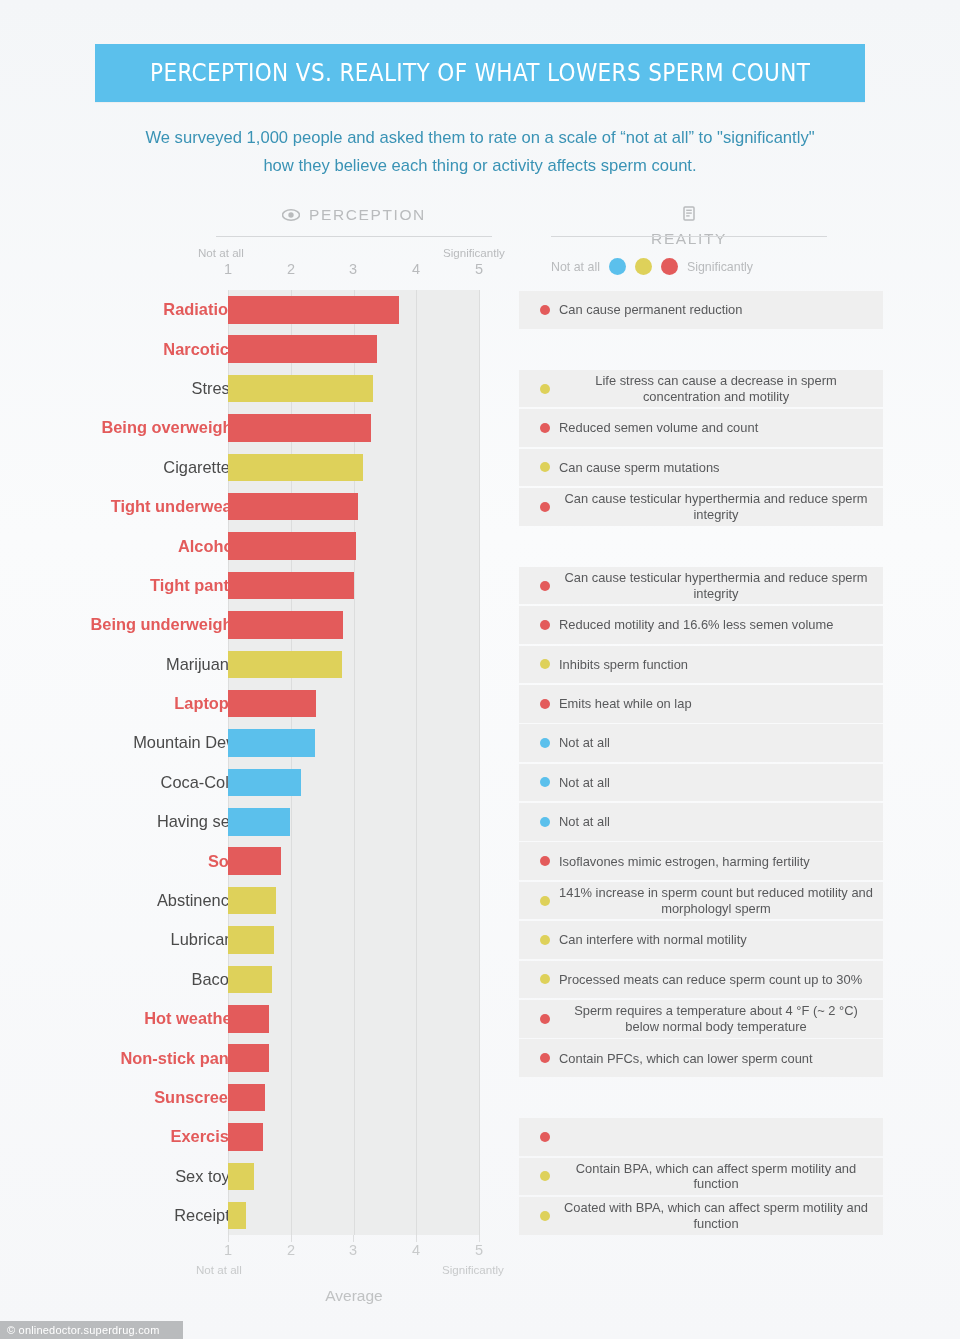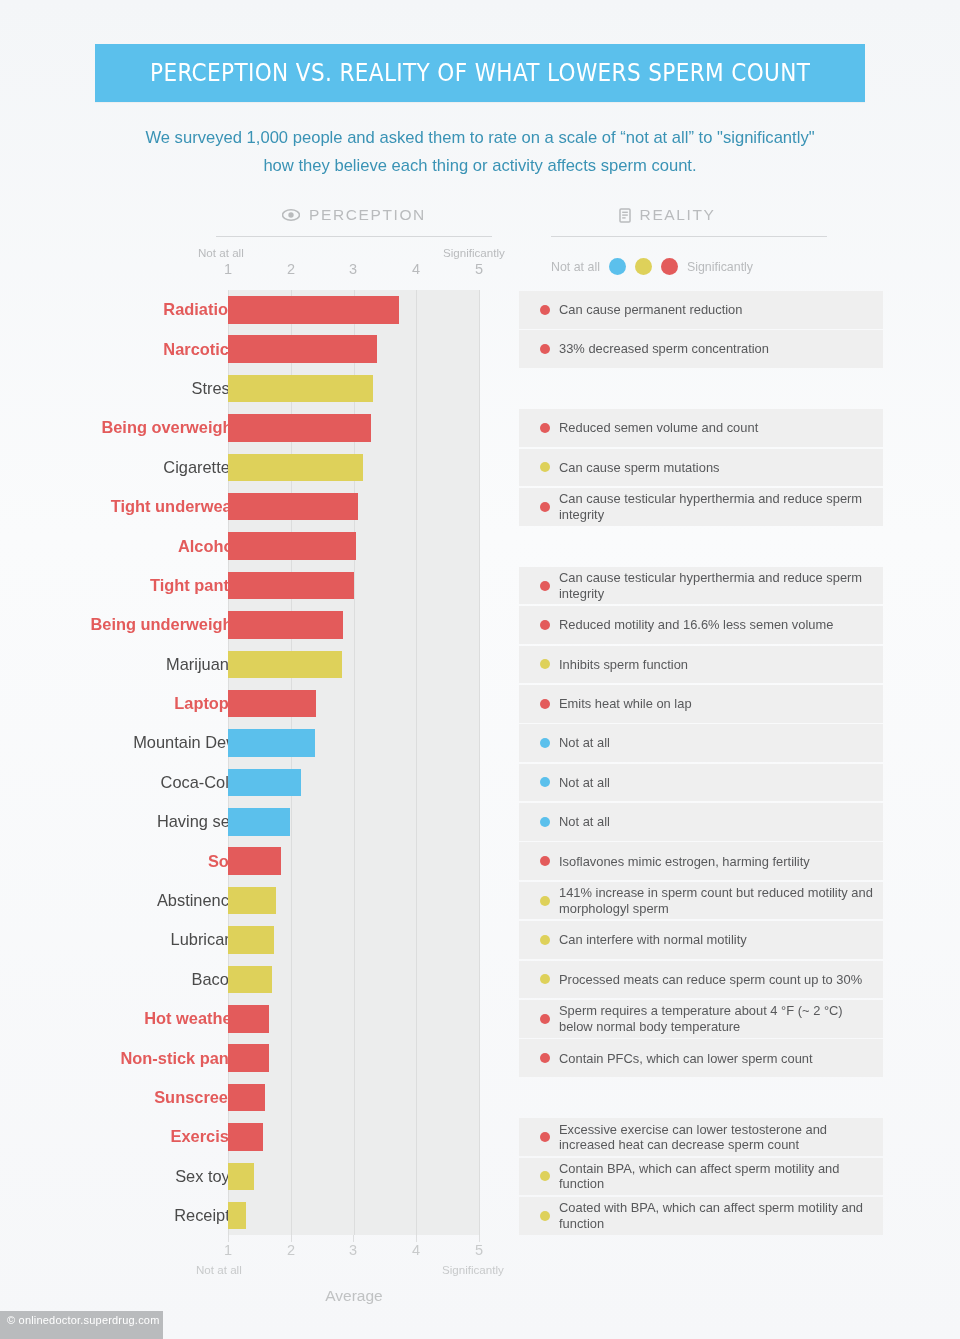--- a/index.html
+++ b/index.html
@@ -56,21 +56,21 @@
   .colhead {
     position: absolute;
     display: flex; align-items: center; justify-content: center;
     gap: 9px;
     color: #b9bbbd;
     font-size: 15.5px;
     letter-spacing: 1.6px;
     font-weight: 400;
   }
   .colhead.perception { left: 216px; width: 276px; }
-  .colhead.reality    { left: 529px; width: 276px; }
+  .colhead.reality    { left: 551px; width: 276px; flex-direction: column; }
   .colrule {
     position: absolute; height: 1px; background: #d6d8da; top: 30px;
   }
   .colrule.perception { left: 216px; width: 276px; }
   .colrule.reality    { left: 551px; width: 276px; }
   .hicon { display:inline-block; line-height:0; }
 
   
   .scalerow { position: relative; height: 40px; margin-top: 6px; }
   .scale-end {
@@ -118,44 +118,44 @@
   }
 
   
   .rrow {
     position: absolute; left: 519px; width: 364px; top: 1px; height: 37.6px;
     background: #efefef;
     display: flex; align-items: center; gap: 9px; padding-left: 21px; padding-right: 10px;
   }
   .rrow .rdot { width: 10px; height: 10px; border-radius: 50%; flex: 0 0 auto; }
   .rrow .rtxt {
-    color: #58595b; font-size: 12.9px; line-height: 15.4px;
+    color: #58595b; font-size: 12.9px; line-height: 15.4px; text-align: center;
   }
 
   
   .bottomaxis { position: relative; height: 78px; }
   .tick {
     position: absolute; width: 1px; height: 7px; background: #dddedf; top: 0;
   }
   .bnum {
     position: absolute; top: 7px; width: 24px; text-align: center;
     color: #c8cacb; font-size: 14.5px;
   }
   .bend { position: absolute; top: 28px; color: #c8cacb; font-size: 11.6px; }
   .avg {
     position: absolute; top: 52px; left: 228px; width: 252px;
     text-align: center; color: #c0c2c3; font-size: 15.5px;
   }
 
   
   .footer {
-    position: absolute; left: 0; bottom: 0; height: 28px;
+    position: absolute; left: 0; bottom: 0; height: 18px;
     background: #b9bbbd;
     color: #ffffff; font-size: 11px; line-height: 18px;
-    padding: 0 3px 0 7px; letter-spacing: .2px;
+    padding: 0 23px 0 7px; letter-spacing: .2px;
   }
 </style>
 </head>
 <body>
 
 <div class="banner-wrap">
   <div class="banner">
     <div class="banner-title">Perception Vs. Reality of What Lowers Sperm Count</div>
   </div>
 </div>
@@ -225,28 +225,28 @@
         <div class="row-label hi">Radiation</div>
         <div class="bar" style="width: 171.444px; background: rgb(227, 91, 91);"></div>
         <div class="rrow">
           <span class="rdot" style="background: rgb(227, 91, 91);"></span>
           <span class="rtxt">Can cause permanent reduction</span>
         </div>
       </div>
       <div class="row">
         <div class="row-label hi">Narcotics</div>
         <div class="bar" style="width: 149.464px; background: rgb(227, 91, 91);"></div>
-        <div class="rrow">
-          <span class="rdot" style="background: rgb(227, 91, 91);"></span>
-          <span class="rtxt">33% decreased sperm concentration</span>
-        </div>
       </div>
       <div class="row">
         <div class="row-label lo">Stress</div>
         <div class="bar" style="width: 145.068px; background: rgb(222, 209, 90);"></div>
+        <div class="rrow">
+          <span class="rdot" style="background: rgb(222, 209, 90);"></span>
+          <span class="rtxt">Life stress can cause a decrease in sperm concentration and motility</span>
+        </div>
       </div>
       <div class="row">
         <div class="row-label hi">Being overweight</div>
         <div class="bar" style="width: 143.184px; background: rgb(227, 91, 91);"></div>
         <div class="rrow">
           <span class="rdot" style="background: rgb(227, 91, 91);"></span>
           <span class="rtxt">Reduced semen volume and count</span>
         </div>
       </div>
       <div class="row">
@@ -375,21 +375,20 @@
       </div>
       <div class="row">
         <div class="row-label hi">Sunscreen</div>
         <div class="bar" style="width: 37.052px; background: rgb(227, 91, 91);"></div>
       </div>
       <div class="row">
         <div class="row-label hi">Exercise</div>
         <div class="bar" style="width: 34.54px; background: rgb(227, 91, 91);"></div>
         <div class="rrow">
           <span class="rdot" style="background: rgb(227, 91, 91);"></span>
-          <span class="rtxt">Excessive exercise can lower testosterone and increased heat can decrease sperm count</span>
         </div>
       </div>
       <div class="row">
         <div class="row-label lo">Sex toys</div>
         <div class="bar" style="width: 26.376px; background: rgb(222, 209, 90);"></div>
         <div class="rrow">
           <span class="rdot" style="background: rgb(222, 209, 90);"></span>
           <span class="rtxt">Contain BPA, which can affect sperm motility and function</span>
         </div>
       </div>

